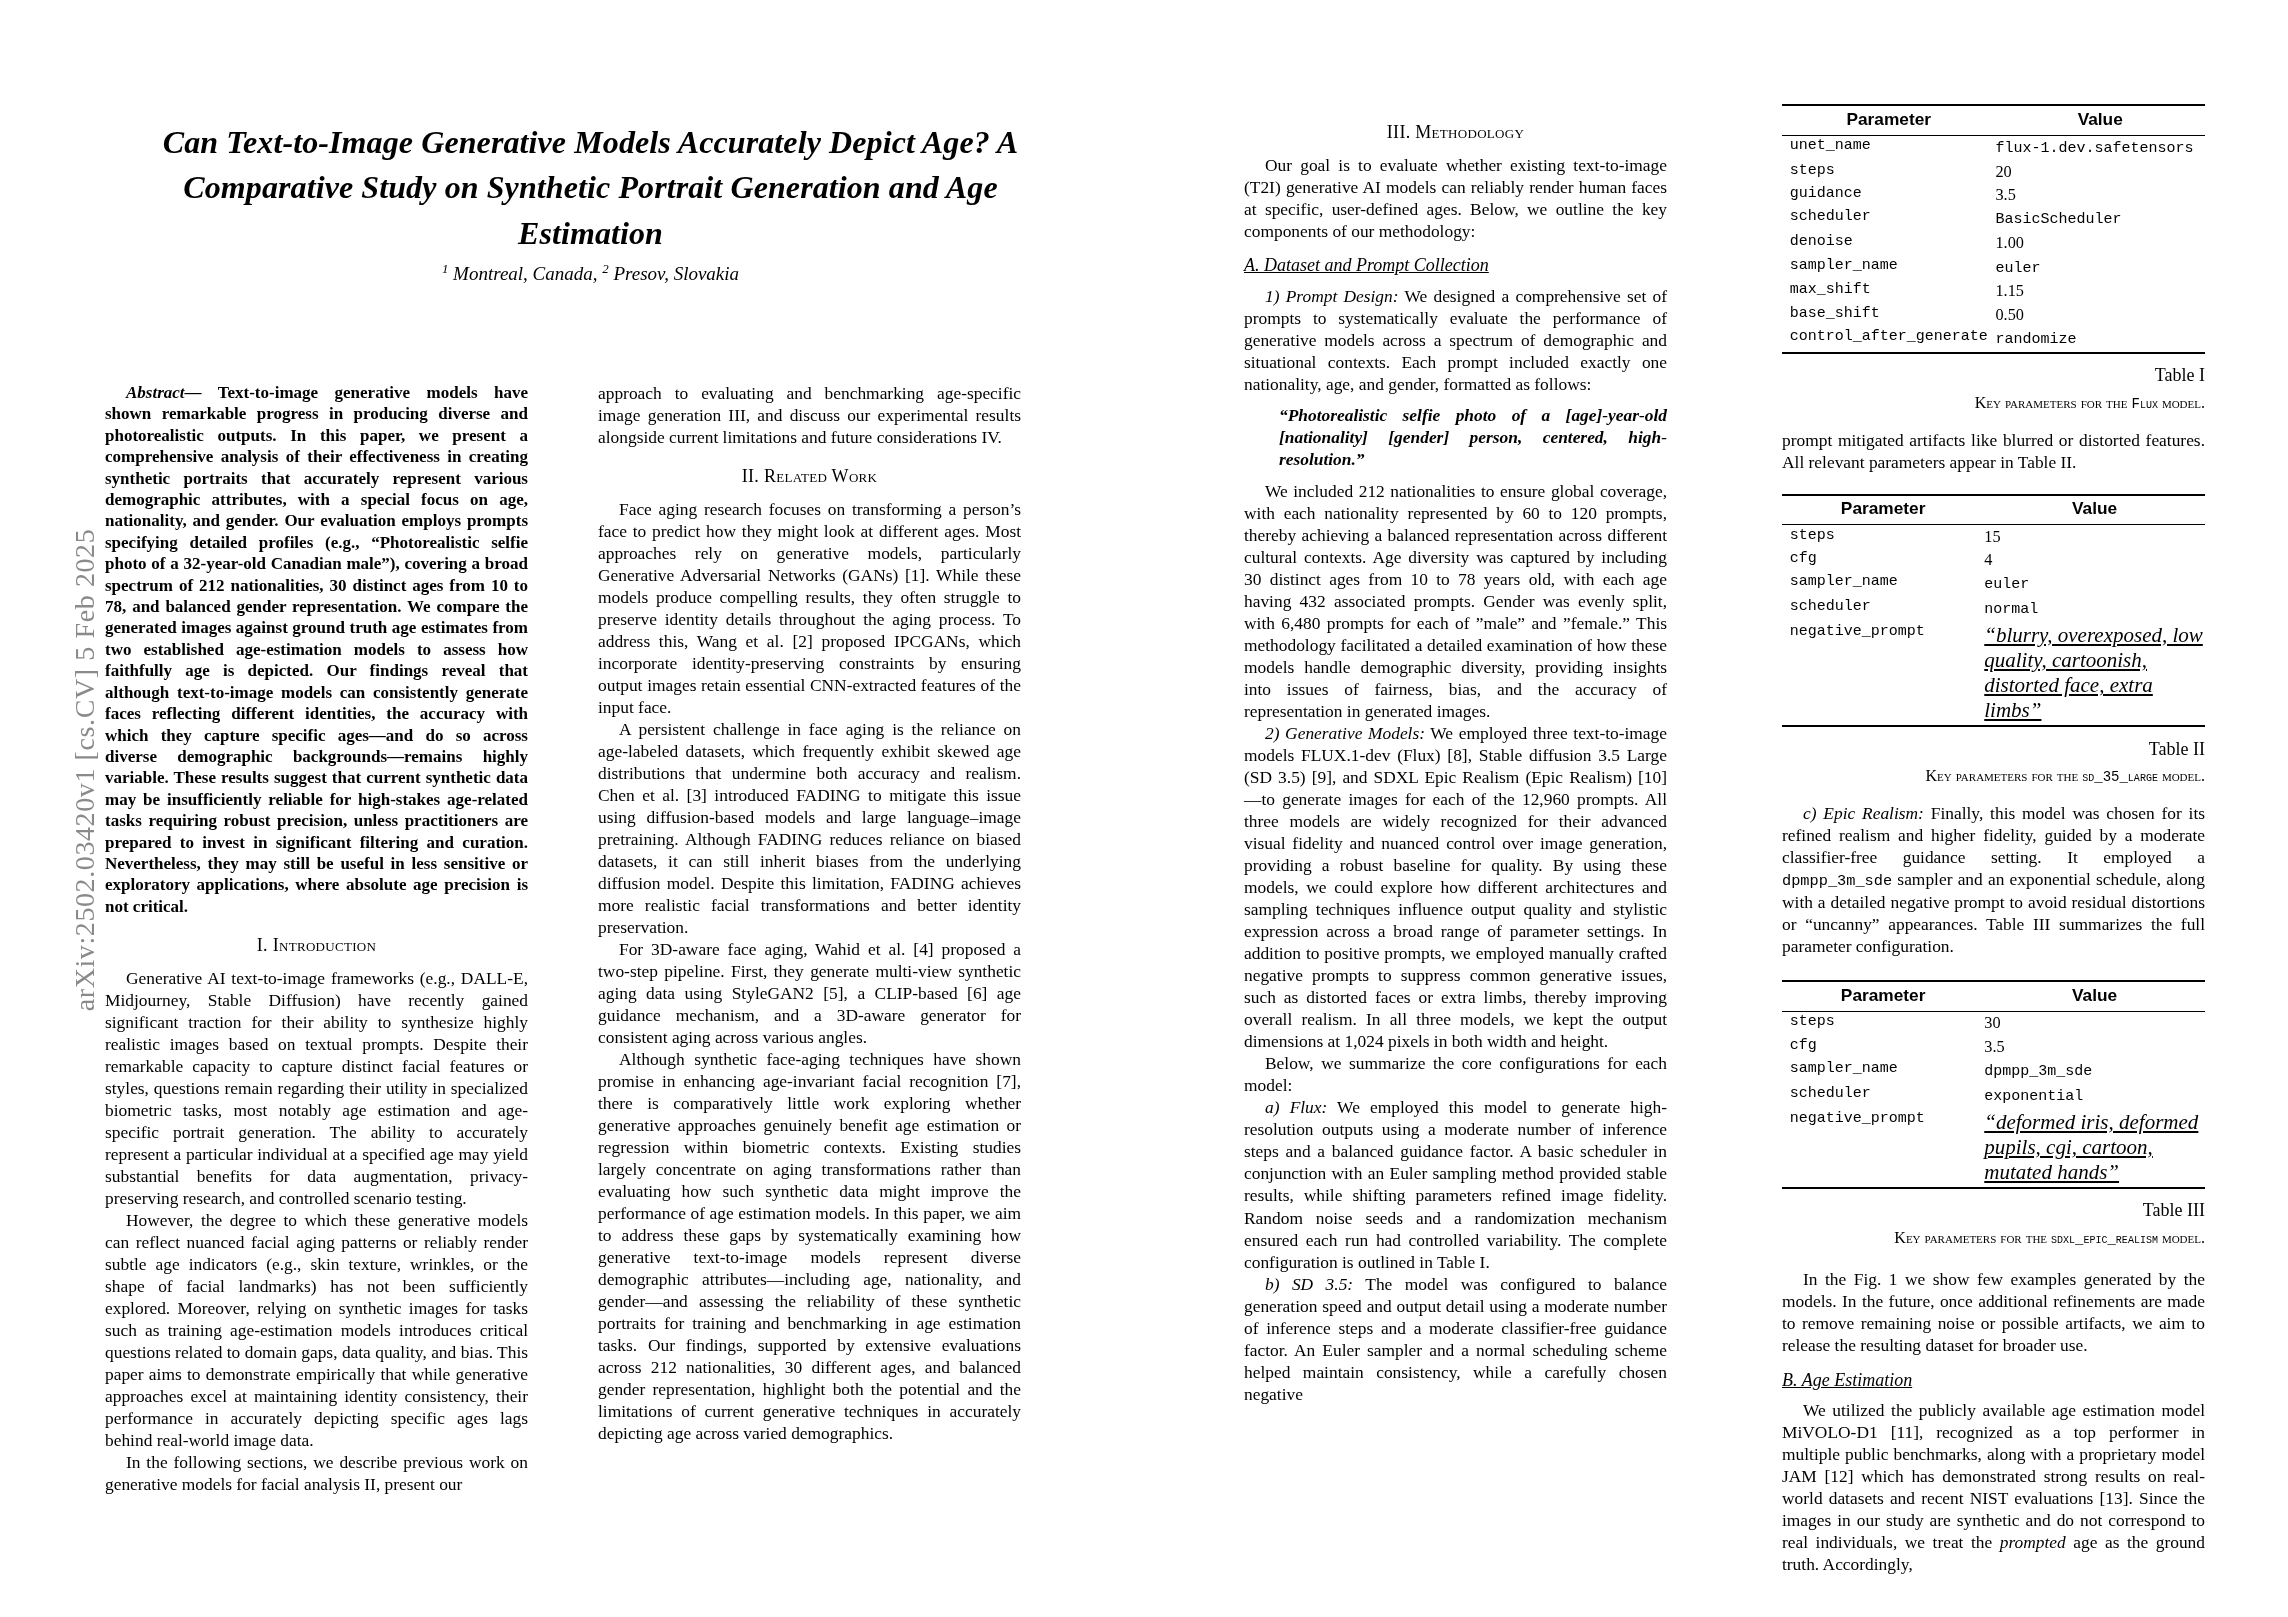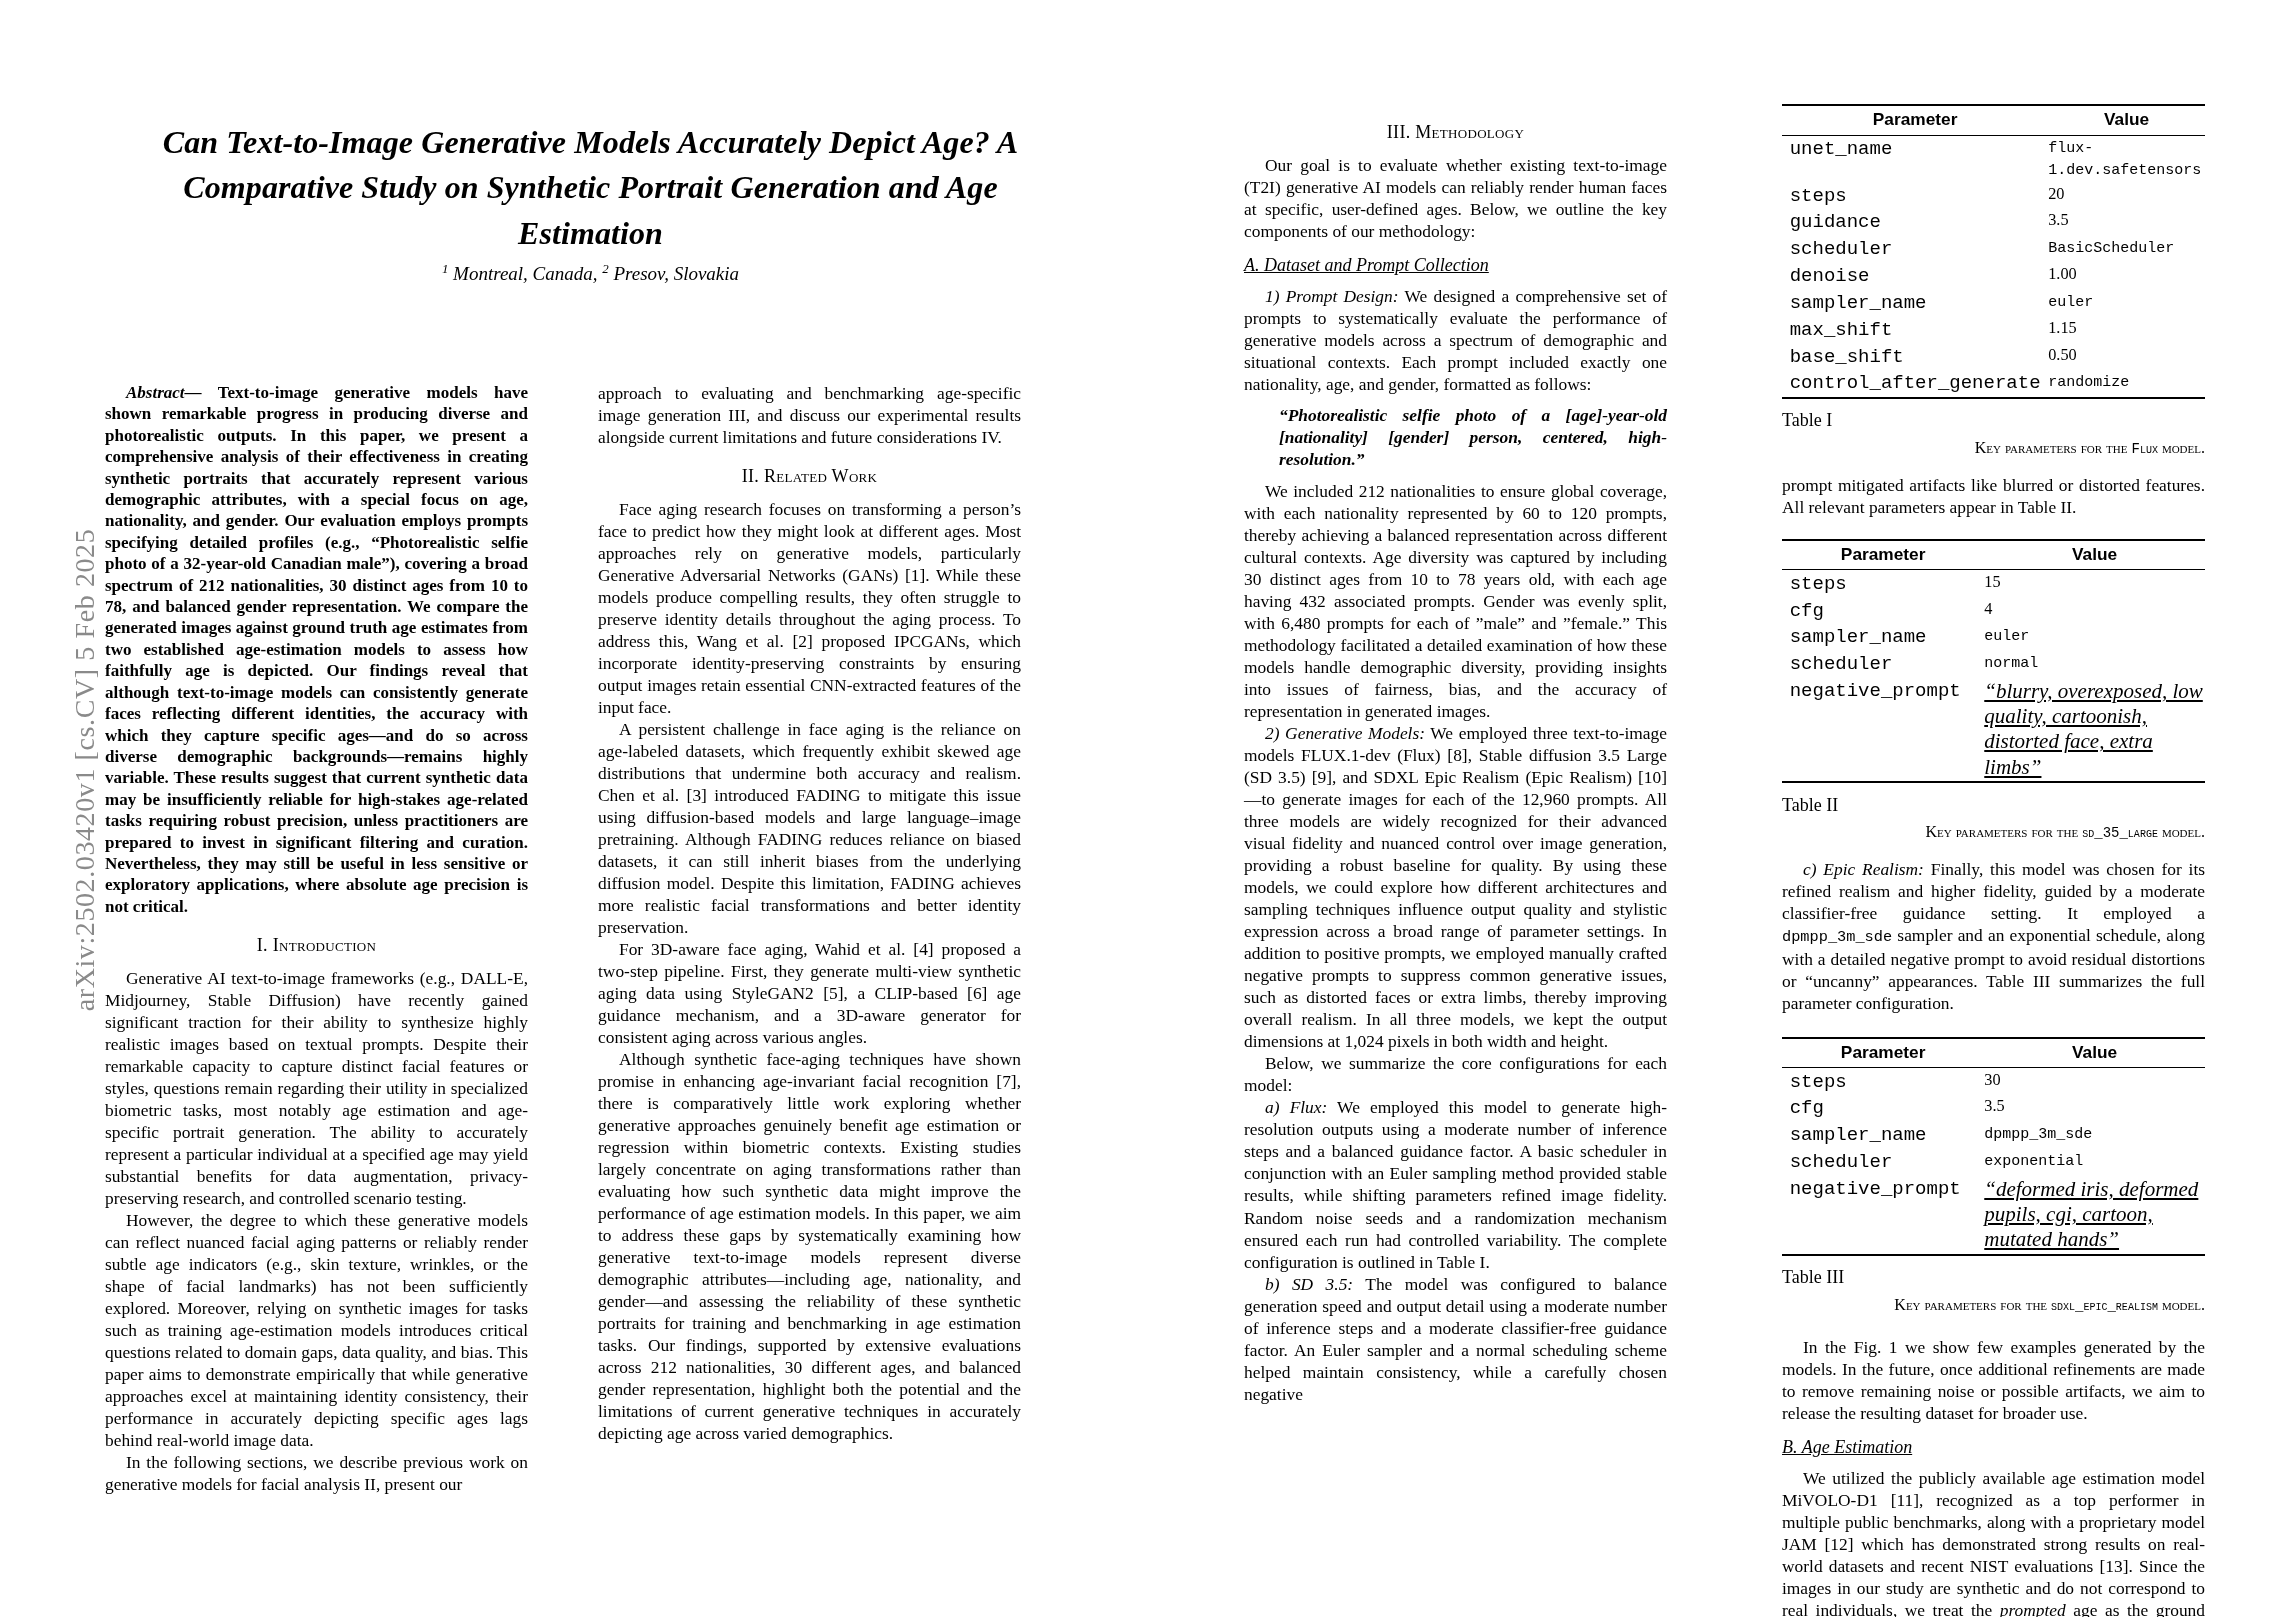--- a/index.html
+++ b/index.html
@@ -138,21 +138,21 @@
     padding: 2.9px 0 3.8px 7.7px;
     font-family: Liberation Sans, sans-serif;
   }
   table.param td {
     text-align: left;
     padding: 1.4px 0 1.4px 7.7px;
     vertical-align: top;
   }
   table.param td.key {
     font-family: "Liberation Mono", "DejaVu Sans Mono", monospace;
-    font-size: 19px;
+    font-size: 15px;
     width: 46%;
     white-space: nowrap;
   }
   table.param td.val {
     font-family: "Liberation Serif", "DejaVu Serif", serif;
     font-size: 16.3px;
   }
   table.param td.val .m {
     font-family: "Liberation Mono", "DejaVu Sans Mono", monospace;
     font-size: 15px;
@@ -163,21 +163,21 @@
     font-size: 21px;
     line-height: 1.2;
     display: inline-block;
     text-decoration: underline;
   }
   .rule-top    { border-top: 2.3px solid #000; }
   .rule-mid    { border-top: 1.2px solid #000; }
   .rule-bottom { border-bottom: 2.3px solid #000; }
 
   .tbl-num {
-    text-align: left;
+    text-align: right;
     font-size: 18px;
     margin-top: 10.6px;
     text-indent: 0;
   }
   .tbl-cap {
     text-align: right;
     font-size: 16px;
     font-variant: small-caps;
     margin-top: 5.8px;
     margin-bottom: 15.4px;

